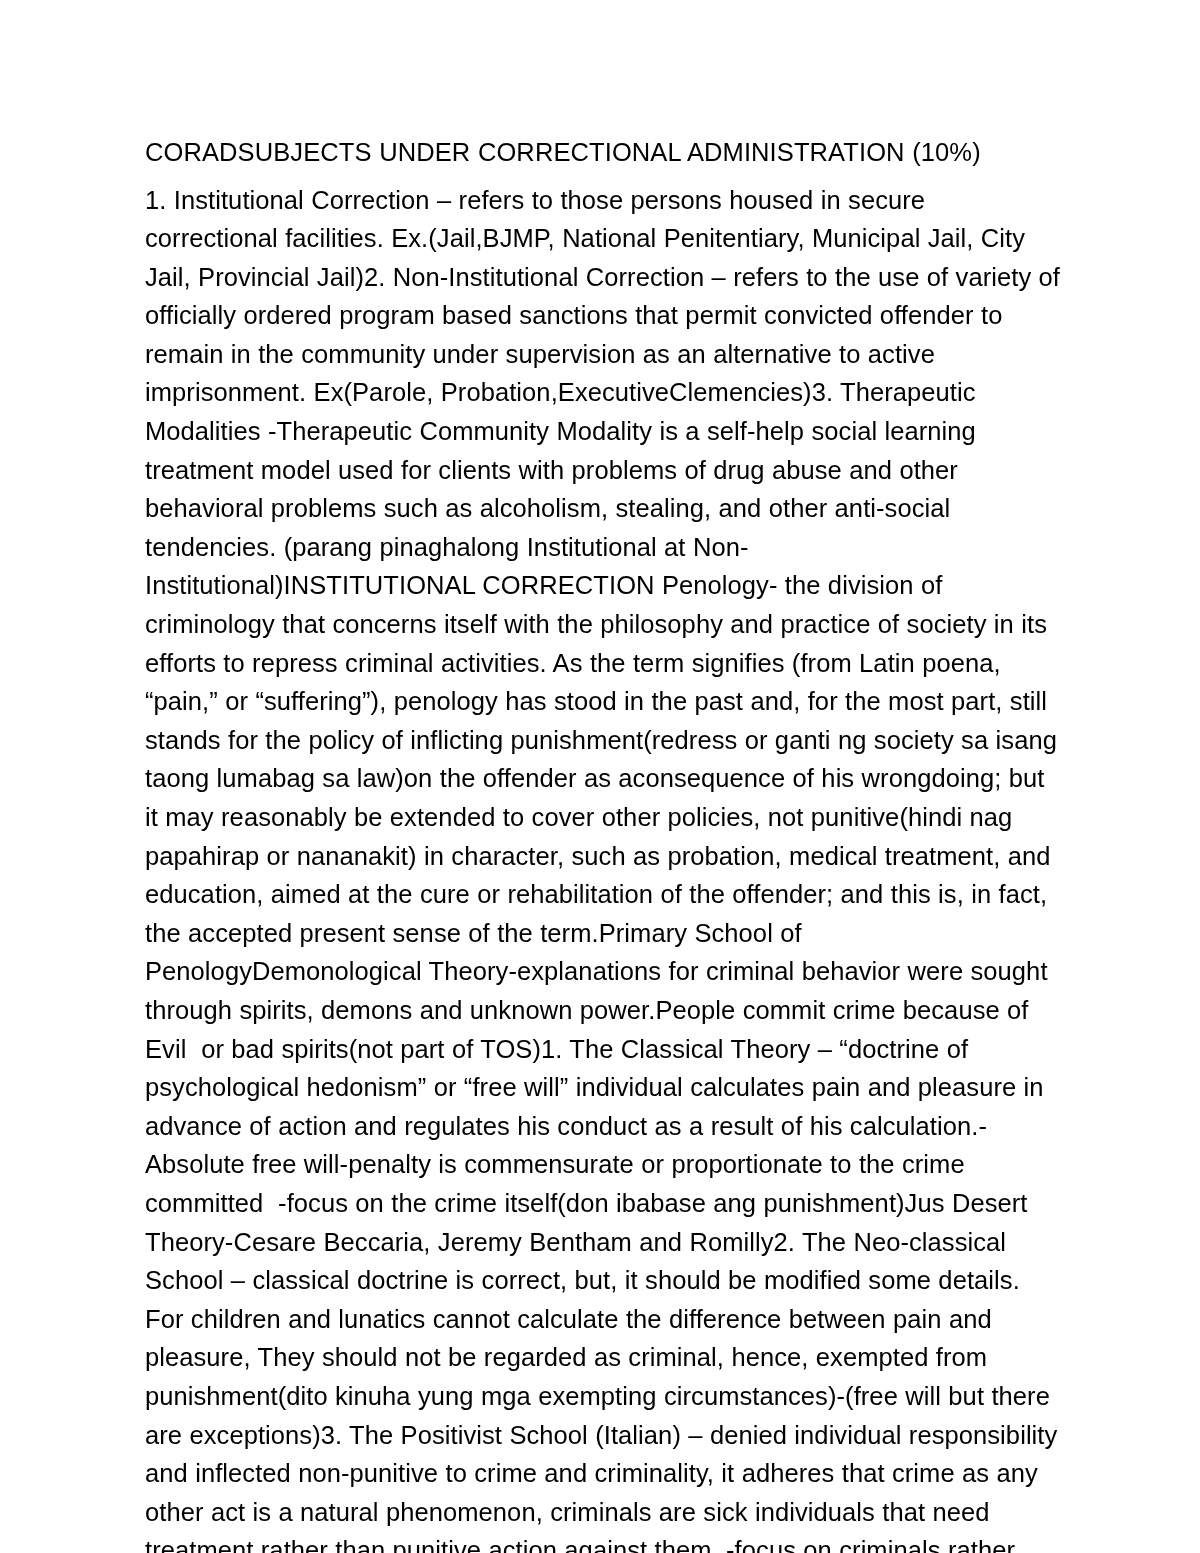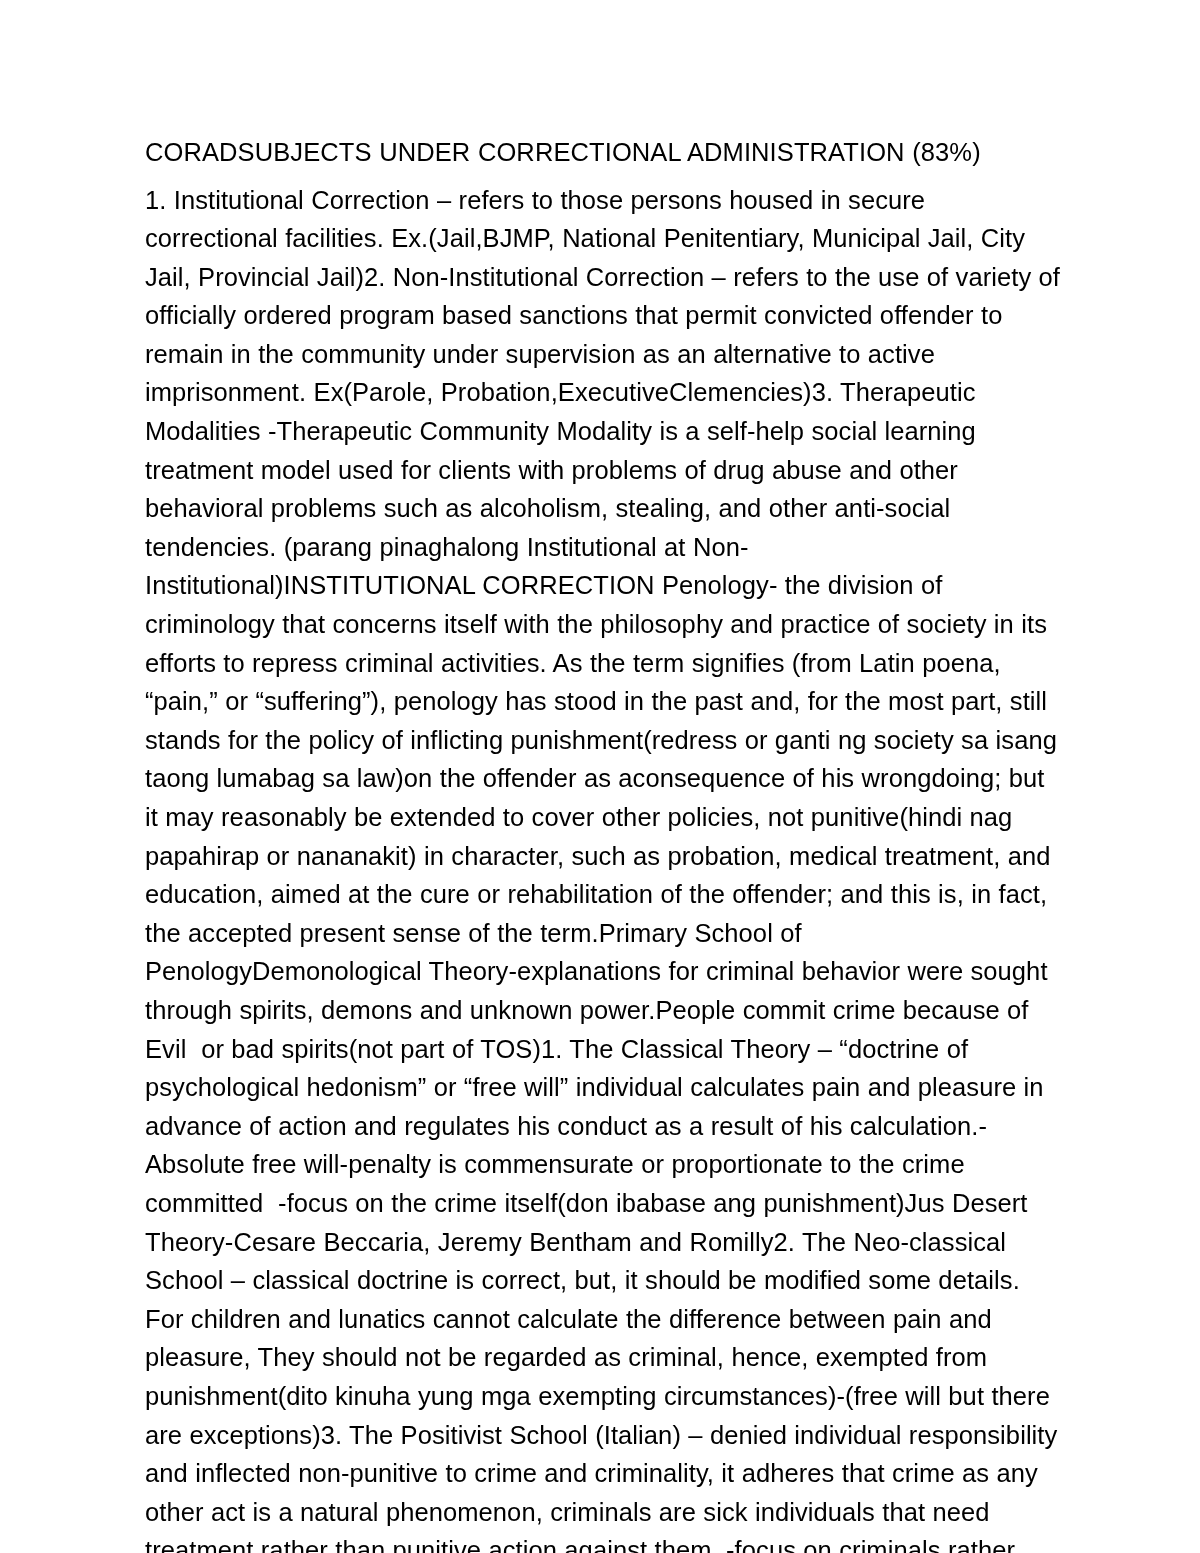--- a/index.html
+++ b/index.html
@@ -41,16 +41,16 @@
     text-align: left;
     white-space: pre-wrap;
     word-spacing: 0.2px;
   }
 </style>
 </head>
 <body>
 
 <div class="page">
   <div class="content">
-    <h1 class="doc-title">CORADSUBJECTS UNDER CORRECTIONAL ADMINISTRATION (83%)</h1>
+    <h1 class="doc-title">CORADSUBJECTS UNDER CORRECTIONAL ADMINISTRATION (10%)</h1>
     <p class="doc-para">1. Institutional Correction – refers to those persons housed in secure correctional facilities. Ex.(Jail,BJMP, National Penitentiary, Municipal Jail, City Jail, Provincial Jail)2. Non-Institutional Correction – refers to the use of variety of officially ordered program based sanctions that permit convicted offender to remain in the community under supervision as an alternative to active imprisonment. Ex(Parole, Probation,ExecutiveClemencies)3. Therapeutic Modalities -Therapeutic Community Modality is a self-help social learning treatment model used for clients with problems of drug abuse and other behavioral problems such as alcoholism, stealing, and other anti-social tendencies. (parang pinaghalong Institutional at Non-Institutional)INSTITUTIONAL CORRECTION Penology- the division of criminology that concerns itself with the philosophy and practice of society in its efforts to repress criminal activities. As the term signifies (from Latin poena, “pain,” or “suffering”), penology has stood in the past and, for the most part, still stands for the policy of inflicting punishment(redress or ganti ng society sa isang taong lumabag sa law)on the offender as aconsequence of his wrongdoing; but it may reasonably be extended to cover other policies, not punitive(hindi nag papahirap or nananakit) in character, such as probation, medical treatment, and education, aimed at the cure or rehabilitation of the offender; and this is, in fact, the accepted present sense of the term.Primary School of PenologyDemonological Theory-explanations for criminal behavior were sought through spirits, demons and unknown power.People commit crime because of Evil  or bad spirits(not part of TOS)1. The Classical Theory – “doctrine of psychological hedonism” or “free will” individual calculates pain and pleasure in advance of action and regulates his conduct as a result of his calculation.-Absolute free will-penalty is commensurate or proportionate to the crime committed  -focus on the crime itself(don ibabase ang punishment)Jus Desert Theory-Cesare Beccaria, Jeremy Bentham and Romilly2. The Neo-classical School – classical doctrine is correct, but, it should be modified some details. For children and lunatics cannot calculate the difference between pain and pleasure, They should not be regarded as criminal, hence, exempted from punishment(dito kinuha yung mga exempting circumstances)-(free will but there are exceptions)3. The Positivist School (Italian) – denied individual responsibility and inflected non-punitive to crime and criminality, it adheres that crime as any other act is a natural phenomenon, criminals are sick individuals that need treatment rather than punitive action against them. -focus on criminals rather crime. Linked with biological, psychological and sociological theories to criminal</p>
   </div>
 </div>
 
 </body></html>

